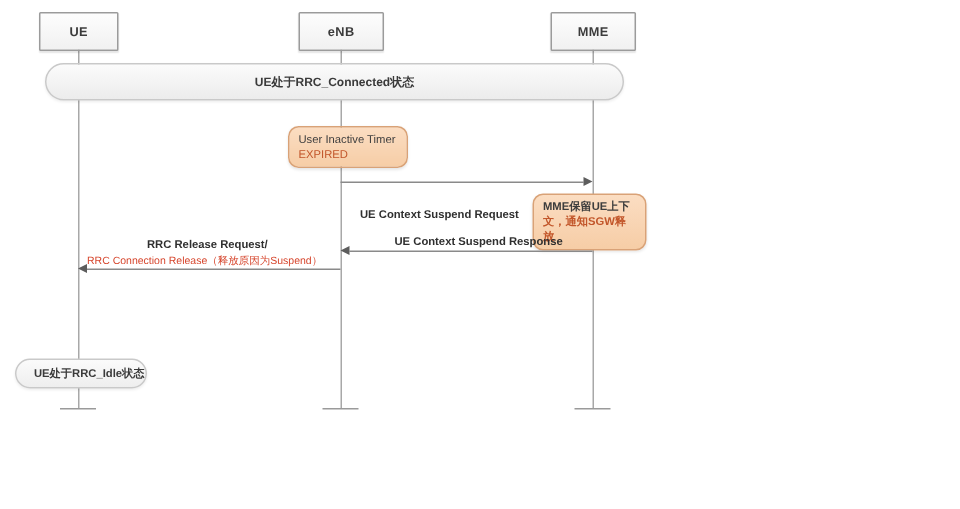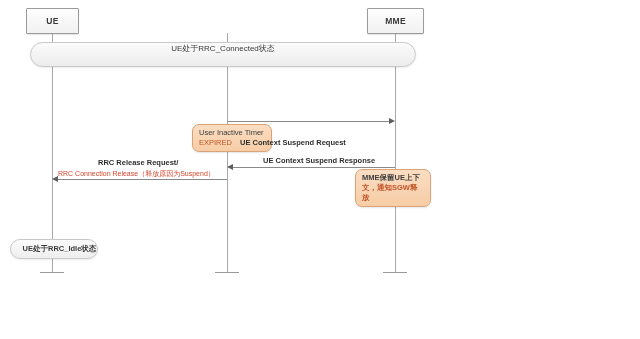--- a/index.html
+++ b/index.html
@@ -48,24 +48,24 @@
   }
 
   
   .state-banner {
     position: absolute;
     box-sizing: border-box;
     border: 1px solid #c9c9c9;
     background: linear-gradient(#fbfbfb, #ececec);
     border-radius: 13px;
     display: flex;
-    align-items: flex-start;
+    align-items: center;
     justify-content: center;
     font-size: 8px;
-    font-weight: normal;
+    font-weight: bold;
     color: #3a3a3a;
     box-shadow: 0 1px 2px rgba(0,0,0,.08);
   }
   .state-pill {
     position: absolute;
     box-sizing: border-box;
     border: 1px solid #c9c9c9;
     background: linear-gradient(#fbfbfb, #eeeeee);
     border-radius: 10px;
     display: flex;
@@ -83,21 +83,20 @@
     position: absolute;
     box-sizing: border-box;
     border: 1px solid #d9a277;
     background: linear-gradient(#fbddc2, #f6cda6);
     border-radius: 7px;
     padding: 3px 6px;
     font-size: 7.5px;
     color: #4a3524;
     line-height: 1.35;
     box-shadow: 0 1px 2px rgba(0,0,0,.10);
-    margin-top: 40px;
   }
   .note .note-line1 { display: block; color: #3d3d3d; }
   .note .note-line2 { display: block; color: #c2562a; }
   .note.cn {
     color: #8c3b1e;
     font-weight: bold;
     display: flex;
     align-items: center;
   }
   .note.cn-two {
@@ -144,20 +143,23 @@
   <div class="lifeline-line" style="left:227px; top:33px; height:239px;"></div>
   <div class="lifeline-line" style="left:395px; top:33px; height:239px;"></div>
 
   <div class="lifeline-foot" style="left:40px;  top:272px;"></div>
   <div class="lifeline-foot" style="left:215px; top:272px;"></div>
   <div class="lifeline-foot" style="left:383px; top:272px;"></div>
 
   <div class="actor-box" style="left:26px;  top:8px; width:53px;">
     <span>UE</span>
   </div>
+  <div class="actor-box" style="left:199px; top:8px; width:57px;">
+    <span>eNB</span>
+  </div>
   <div class="actor-box" style="left:367px; top:8px; width:57px;justify-content:center;">
     <span>MME</span>
   </div>
 
   <div class="state-banner" style="left:30px; top:42px; width:386px; height:25px;">
     <span>UE处于RRC_Connected状态</span>
   </div>
 
   <div class="note" style="left:192px; top:84px; width:80px;">
     <span class="note-line1">User Inactive Timer</span>

